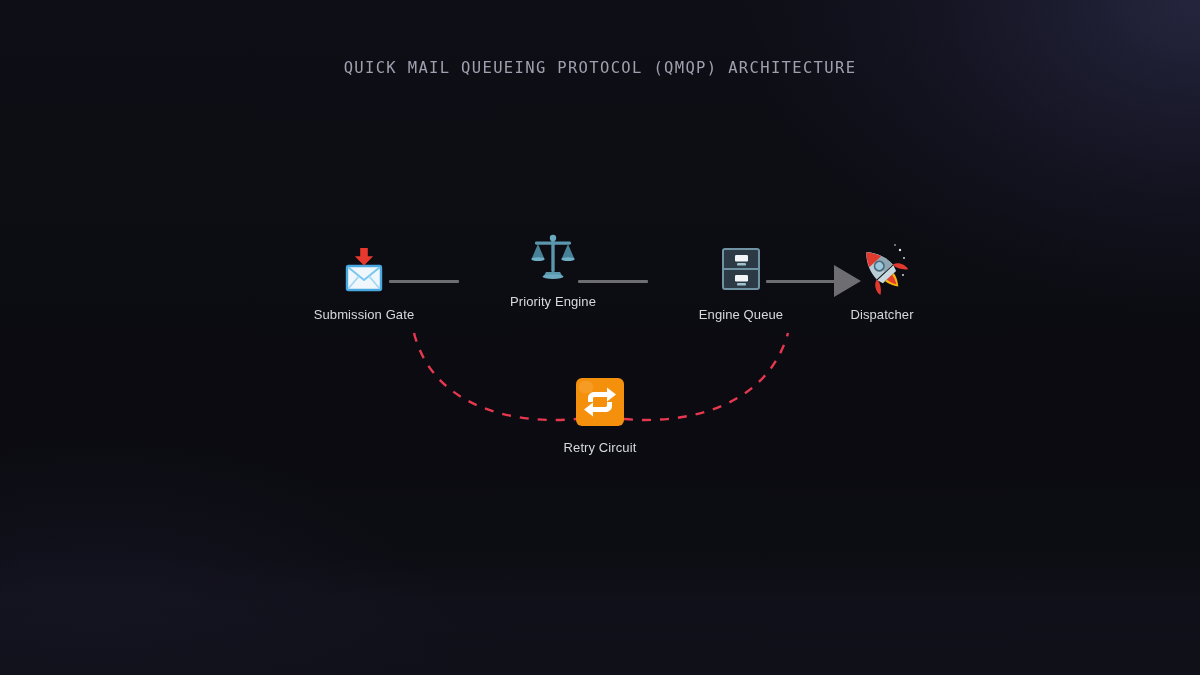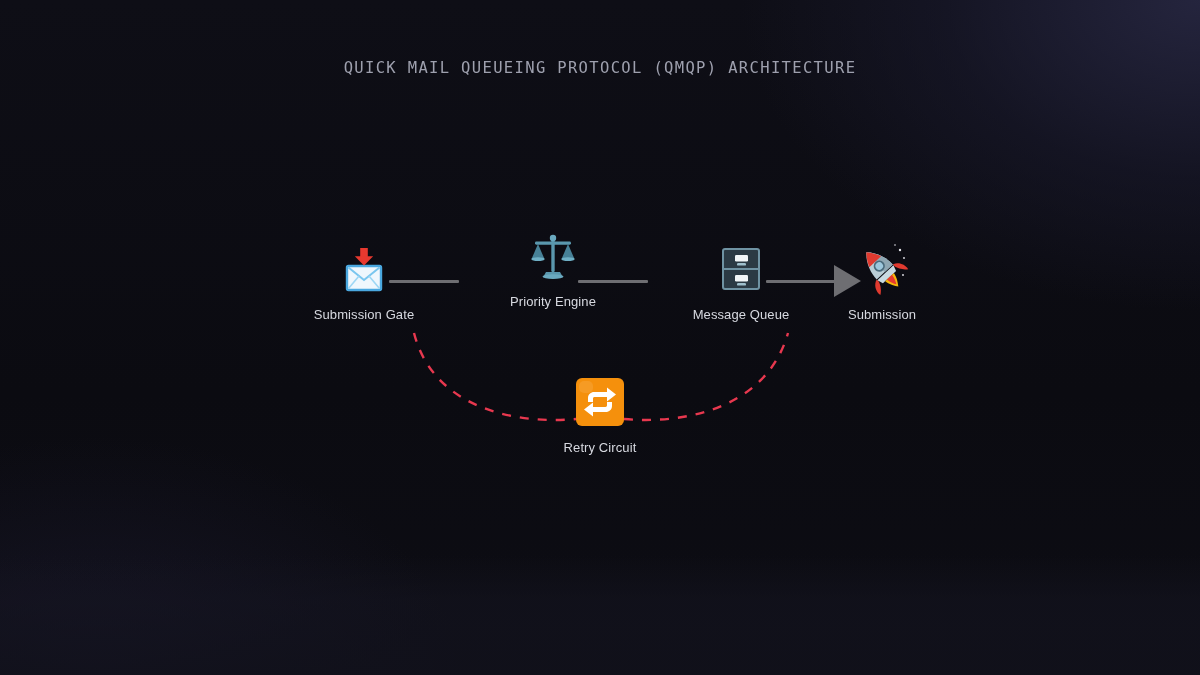--- a/index.html
+++ b/index.html
@@ -153,21 +153,21 @@
       <div class="glyph">
         <svg width="50" height="50" viewBox="0 0 50 50">
           <rect x="7" y="5" width="36" height="40" rx="2" fill="#2b3a44" stroke="#6f93a3" stroke-width="2"></rect>
           <line x1="7" y1="25" x2="43" y2="25" stroke="#6f93a3" stroke-width="2"></line>
           <rect x="19" y="11" width="13" height="6.4" rx="1.2" fill="#f1f5f7"></rect>
           <rect x="21" y="19" width="9" height="2.6" rx="1.2" fill="#9fc0cd"></rect>
           <rect x="19" y="31" width="13" height="6.4" rx="1.2" fill="#f1f5f7"></rect>
           <rect x="21" y="39" width="9" height="2.6" rx="1.2" fill="#9fc0cd"></rect>
         </svg>
       </div>
-      <div class="node-label">Message Queue</div>
+      <div class="node-label">Engine Queue</div>
     </div>
 
     <div class="node" style="left:882px; top:241px;">
       <div class="glyph">
         <svg width="54" height="54" viewBox="0 0 54 54">
           <g transform="rotate(-43 27 27)">
             <path d="M 27 4 C 35 12, 38 22, 38 31 L 16 31 C 16 22, 19 12, 27 4 Z" fill="#b9cdd6"></path>
             <path d="M 27 4 C 35 12, 38 22, 38 31 L 27 31 Z" fill="#8fa7b3"></path>
             <path d="M 27 4 C 31 8.5, 33.6 13, 35 17 L 19 17 C 20.4 13, 23 8.5, 27 4 Z" fill="#e03a2f"></path>
             <circle cx="27" cy="23" r="5.6" fill="#4a6b7c"></circle>
@@ -177,21 +177,21 @@
             <path d="M 16 32 L 38 32 L 36 38 L 18 38 Z" fill="#c9dae2"></path>
             <path d="M 21 38 C 22 44, 25 48, 27 51 C 29 48, 32 44, 33 38 Z" fill="#f5b60c"></path>
             <path d="M 23.5 38 C 24 42.5, 25.6 45.6, 27 48 C 28.4 45.6, 30 42.5, 30.5 38 Z" fill="#e8392f"></path>
           </g>
           <circle cx="45" cy="8" r="1.2" fill="#e8e8ee"></circle>
           <circle cx="49" cy="16" r="0.9" fill="#e8e8ee"></circle>
           <circle cx="40" cy="3" r="0.8" fill="#e8e8ee"></circle>
           <circle cx="48" cy="33" r="0.9" fill="#e8e8ee"></circle>
         </svg>
       </div>
-      <div class="node-label">Submission</div>
+      <div class="node-label">Dispatcher</div>
     </div>
 
     <div class="node" style="left:600px; top:374px;">
       <div class="glyph">
         <svg width="48" height="48" viewBox="0 0 48 48">
           <rect x="0" y="0" width="48" height="48" rx="6" fill="#f5900c"></rect>
           <rect x="3" y="3" width="14" height="12" rx="5" fill="#ffffff" opacity="0.10"></rect>
           <path d="M 12 20 C 12 16.5, 14.8 14, 18.2 14 L 31 14 L 31 9.5 L 40 16.5 L 31 23.5 L 31 19 L 18.6 19 C 17.6 19, 17 19.7, 17 20.7 L 17 24 L 12 24 Z" fill="#ffffff"></path>
           <path d="M 36 28 C 36 31.5, 33.2 34, 29.8 34 L 17 34 L 17 38.5 L 8 31.5 L 17 24.5 L 17 29 L 29.4 29 C 30.4 29, 31 28.3, 31 27.3 L 31 24 L 36 24 Z" fill="#ffffff"></path>
         </svg>

